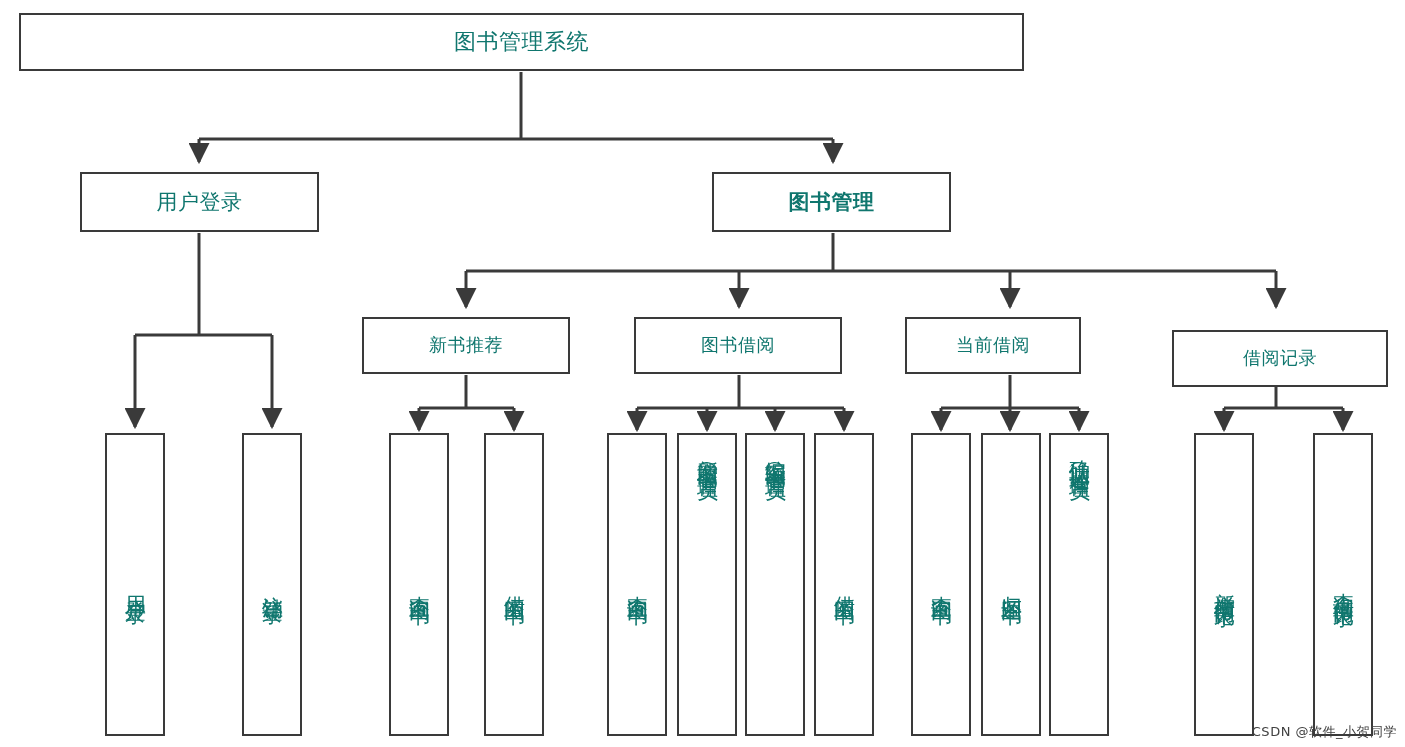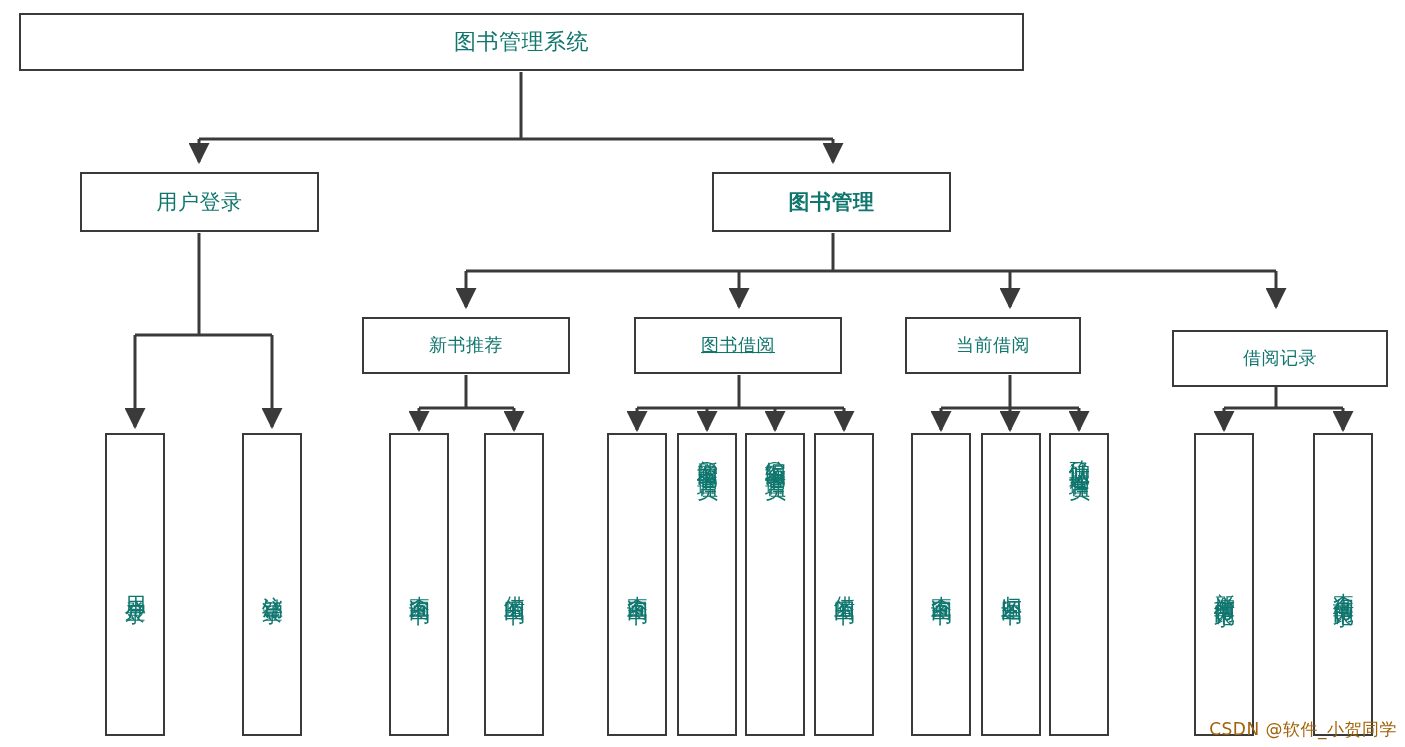--- a/index.html
+++ b/index.html
@@ -64,22 +64,22 @@
     line-height: 1;
     white-space: nowrap;
   }
   .node.leaf.center-text {
     align-items: center;
   }
   .watermark {
     position: absolute;
     right: 8px;
     bottom: 6px;
-    font-size: 17px;
-    color: #a16207;
+    font-size: 13px;
+    color: #404040;
     letter-spacing: 0.5px;
     z-index: 5;
     white-space: nowrap;
   }
 </style>
 </head>
 <body>
 
 <div id="canvas">
 
@@ -141,21 +141,21 @@
   <div class="node lvl1" style="left:80px; top:172px; width:239px; height:60px;">
     <span>用户登录</span>
   </div>
   <div class="node lvl1" style="left:712px; top:172px; width:239px; height:60px;font-weight:bold;">
     <span>图书管理</span>
   </div>
 
   <div class="node lvl2" style="left:362px; top:317px; width:208px; height:57px;">
     <span>新书推荐</span>
   </div>
-  <div class="node lvl2" style="left:634px; top:317px; width:208px; height:57px;text-decoration:underline;">
+  <div class="node lvl2" style="left:634px; top:317px; width:208px; height:57px;">
     <span>图书借阅</span>
   </div>
   <div class="node lvl2" style="left:905px; top:317px; width:176px; height:57px;">
     <span>当前借阅</span>
   </div>
   <div class="node lvl2" style="left:1172px; top:330px; width:216px; height:57px;">
     <span>借阅记录</span>
   </div>
 
   <div class="node leaf center-text" style="left:105px; top:433px; width:60px; height:303px;">

